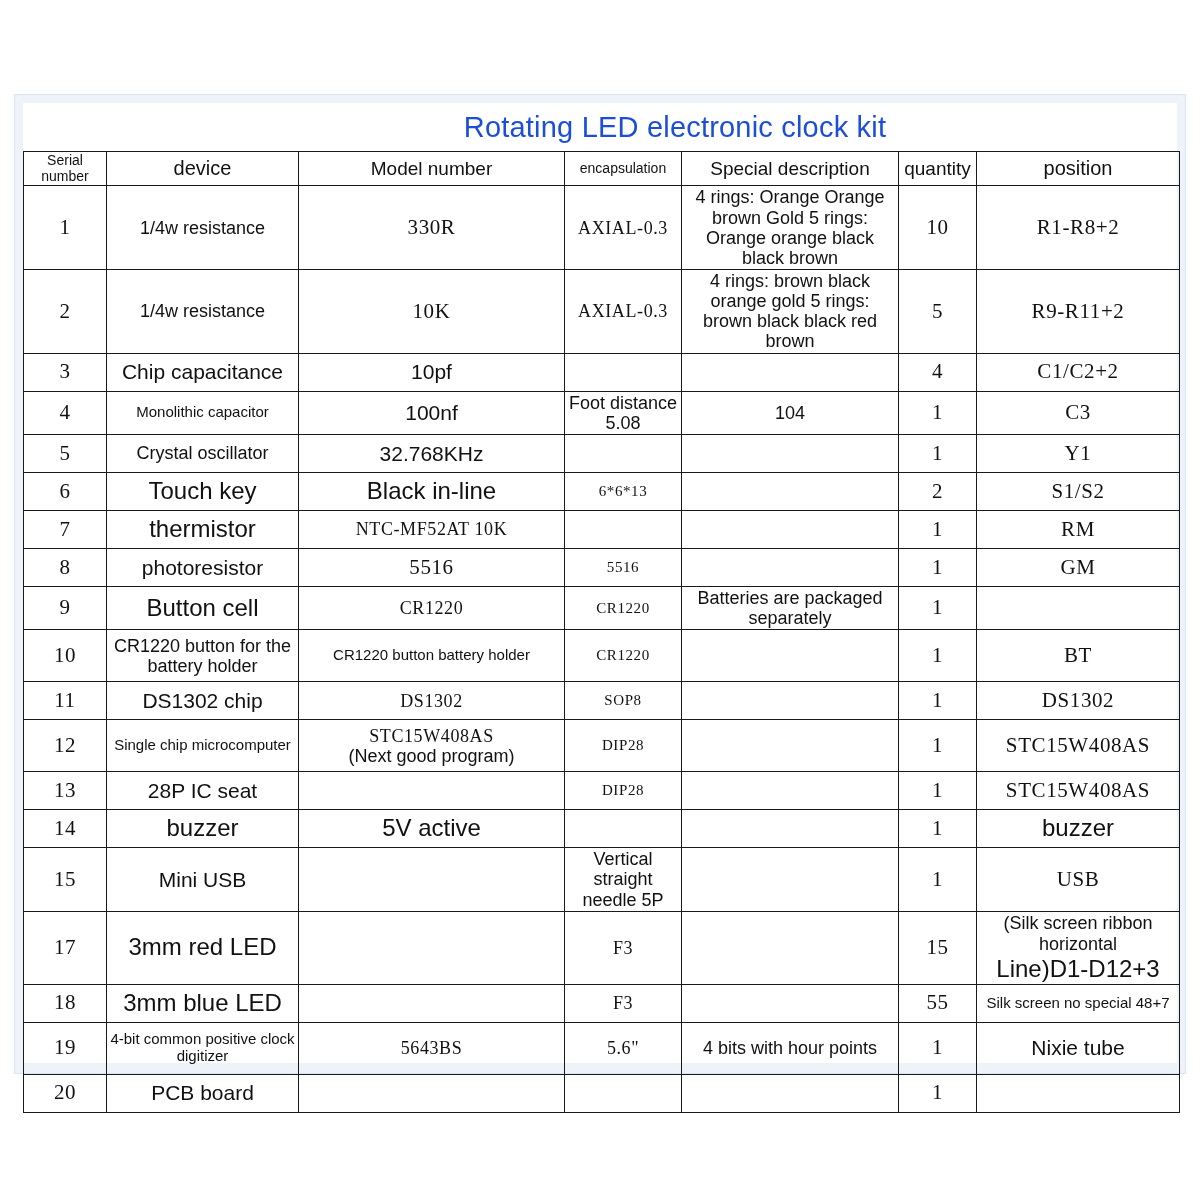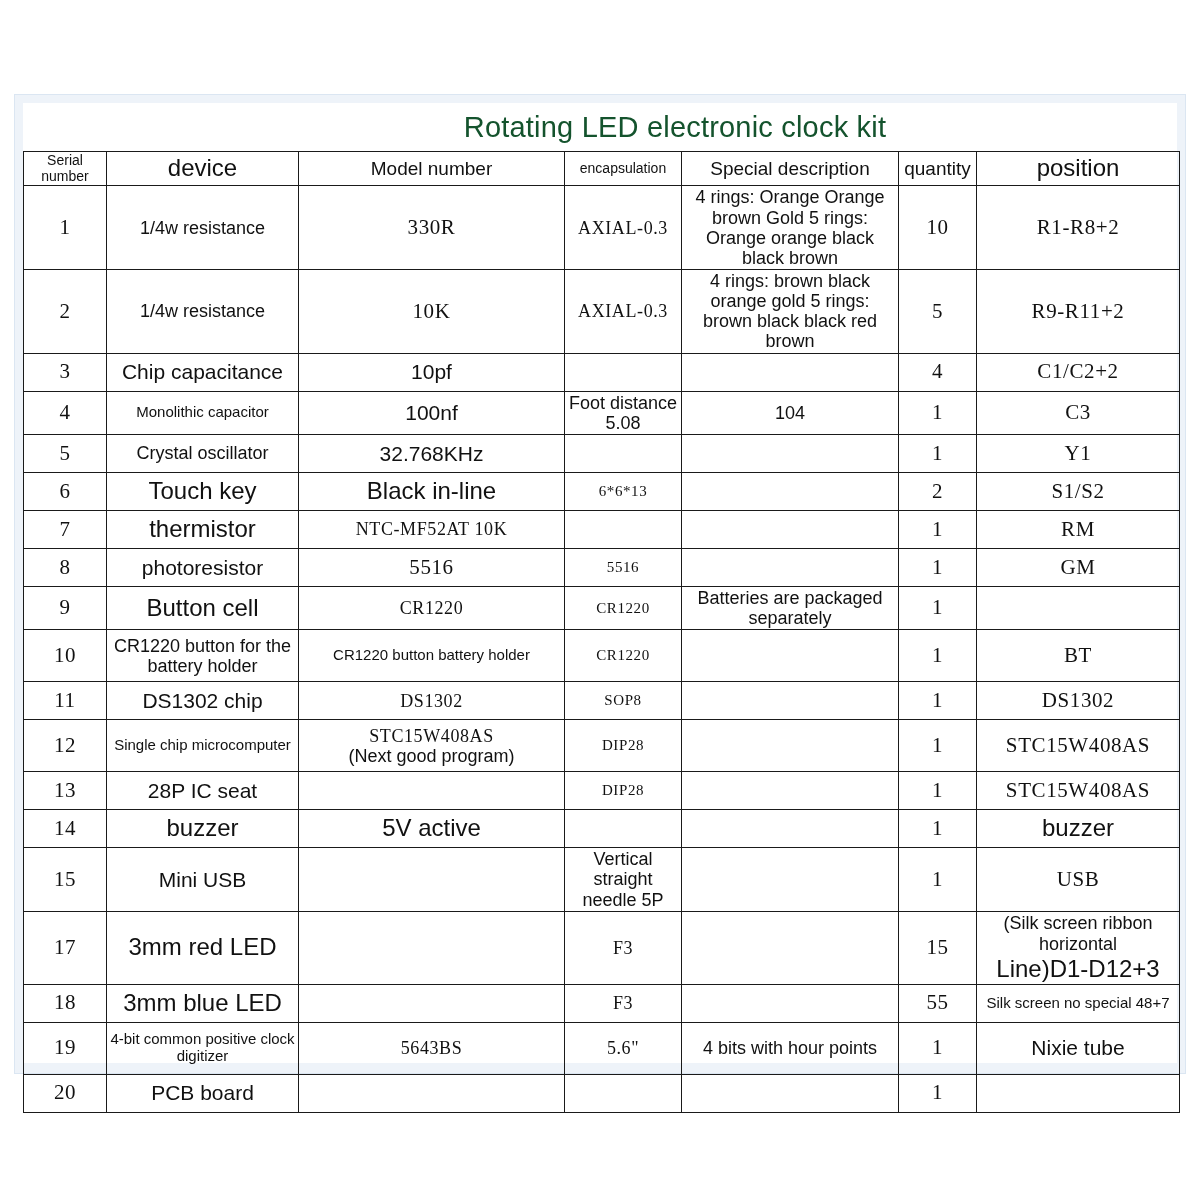--- a/index.html
+++ b/index.html
@@ -27,21 +27,21 @@
   }
   .title-row{
     height:48px;
     display:flex;align-items:center;justify-content:center;
     background:#fff;
     flex:0 0 auto;
   }
   .title-row .title{
     font-size:29px;
     letter-spacing:0.2px;
-    color:#14532d;
+    color:#1d4ed8;
     white-space:nowrap;
     padding-left:150px;
   }
   table.grid{
     border-collapse:collapse;
     table-layout:fixed;
     width:100%;
     flex:1 1 auto;
   }
   table.grid td, table.grid th{
@@ -58,21 +58,21 @@
   col.c-device{width:192px;}
   col.c-model{width:266px;}
   col.c-enc{width:117px;}
   col.c-spec{width:217px;}
   col.c-qty{width:78px;}
   col.c-pos{width:203px;}
 
   thead td{border-top:2.2px solid #000;border-bottom:2.2px solid #000;}
   thead .hd-sm{font-size:14px;line-height:1.25;margin-left:24px;}
   thead .hd-md{font-size:19px;}
-  thead .hd-lg{font-size:24px;}
+  thead .hd-lg{font-size:20px;}
 
   
   .t-xs{font-size:18px;line-height:1.2;}
   .t-s{font-size:15px;}
   .t-m{font-size:18px;}
   .t-l{font-size:21px;}
   .t-xl{font-size:24px;}
   .mono{font-family:"Liberation Serif", serif;letter-spacing:0.6px;}
   .left{text-align:left;padding-left:6px;}
   .wrap{white-space:normal;}

